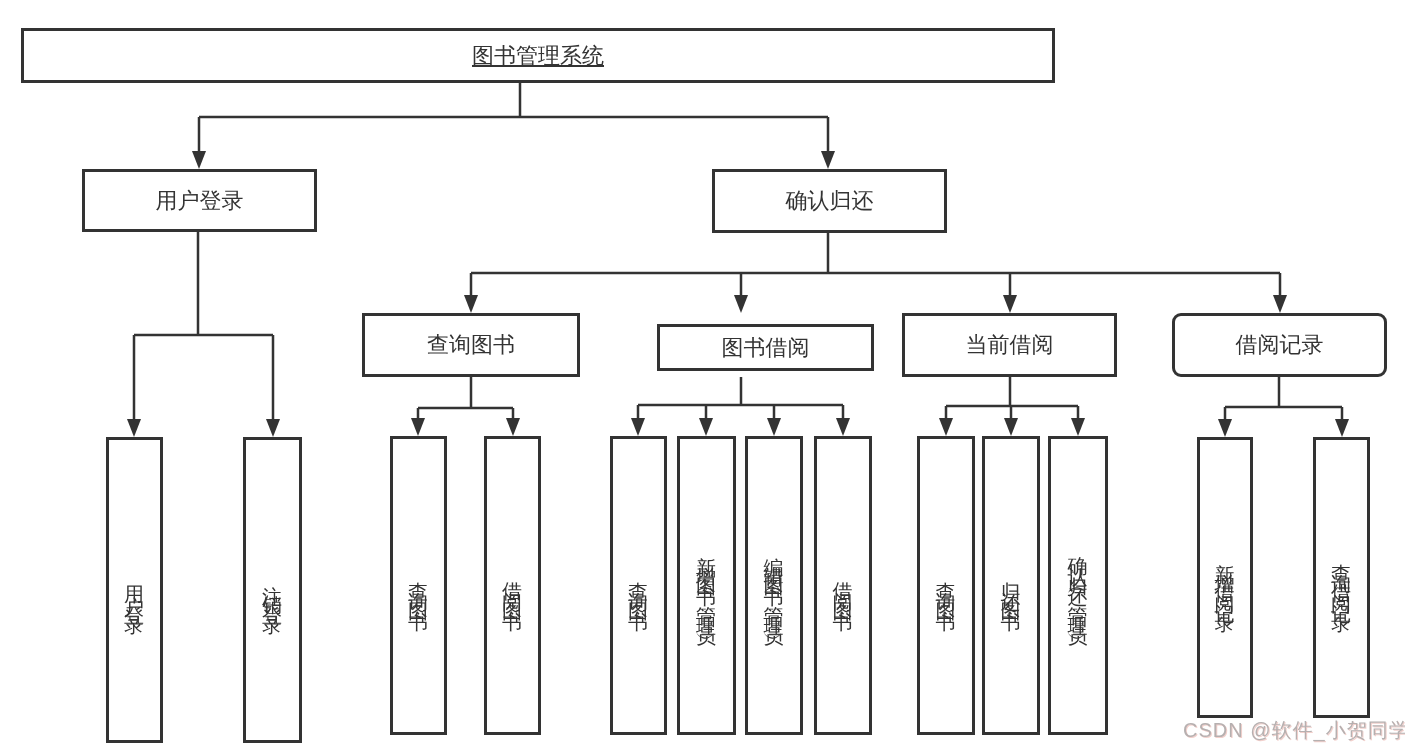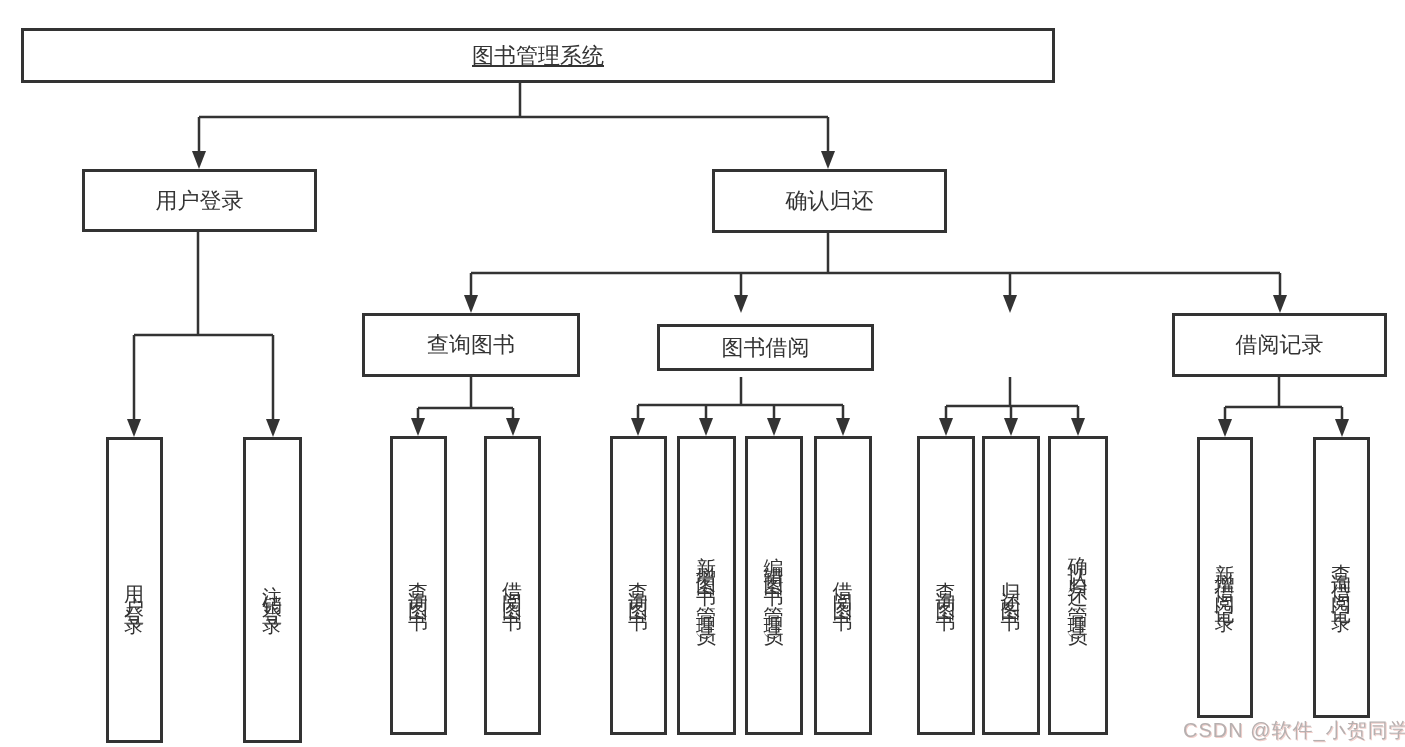--- a/index.html
+++ b/index.html
@@ -78,21 +78,24 @@
   <div class="node" style="left:712px;top:169px;width:235px;height:64px;">
     <span>确认归还</span>
   </div>
 
   <div class="node" style="left:362px;top:313px;width:218px;height:64px;">
     <span>查询图书</span>
   </div>
   <div class="node" style="left:633px;top:324px;width:217px;height:47px;margin-left:24px;">
     <span>图书借阅</span>
   </div>
-  <div class="node" style="left:1172px;top:313px;width:215px;height:64px;">
+  <div class="node" style="left:902px;top:313px;width:215px;height:64px;">
+    <span>当前借阅</span>
+  </div>
+  <div class="node" style="left:1172px;top:313px;width:215px;height:64px;border-radius:9px;">
     <span>借阅记录</span>
   </div>
 
   <div class="node vnode" style="left:106px;top:437px;width:57px;height:306px;">
     <span class="vtext">用户登录</span>
   </div>
   <div class="node vnode" style="left:243px;top:437px;width:59px;height:306px;">
     <span class="vtext">注销登录</span>
   </div>
 

